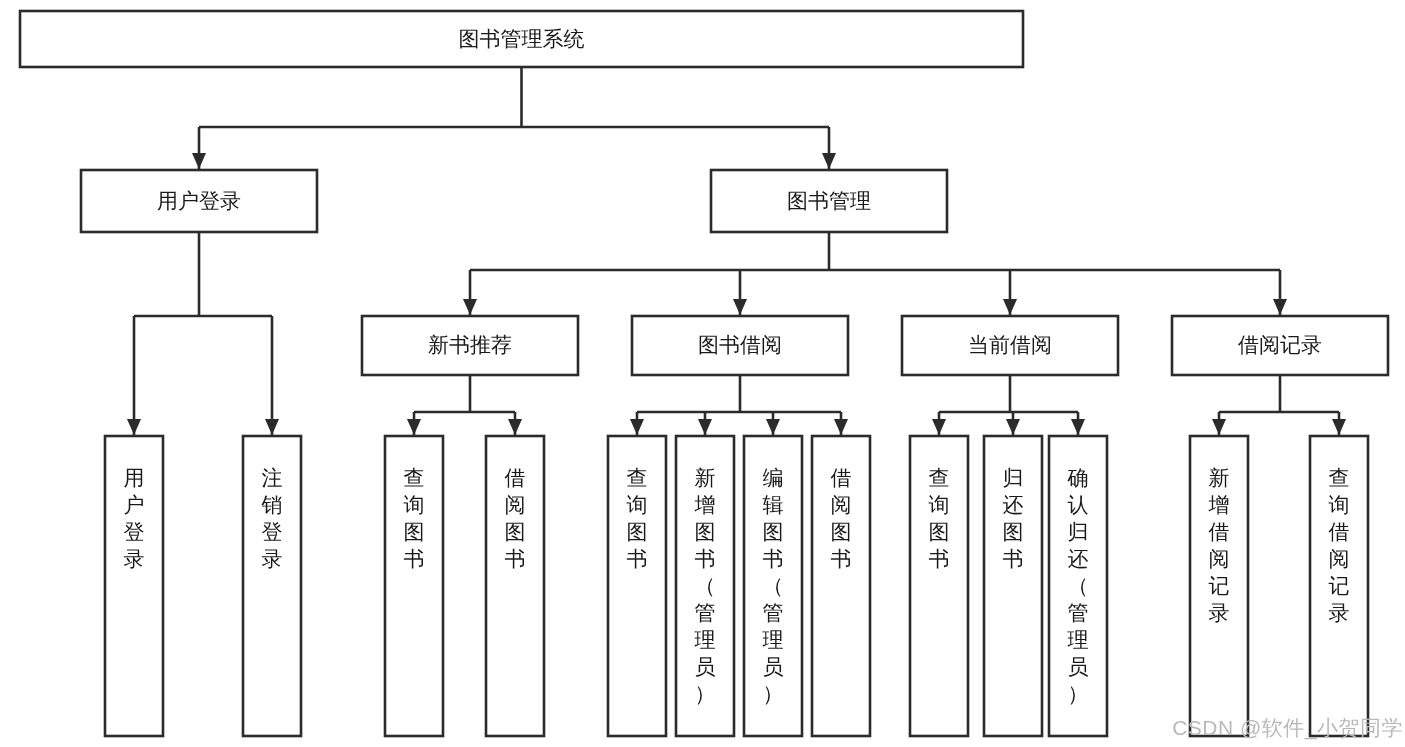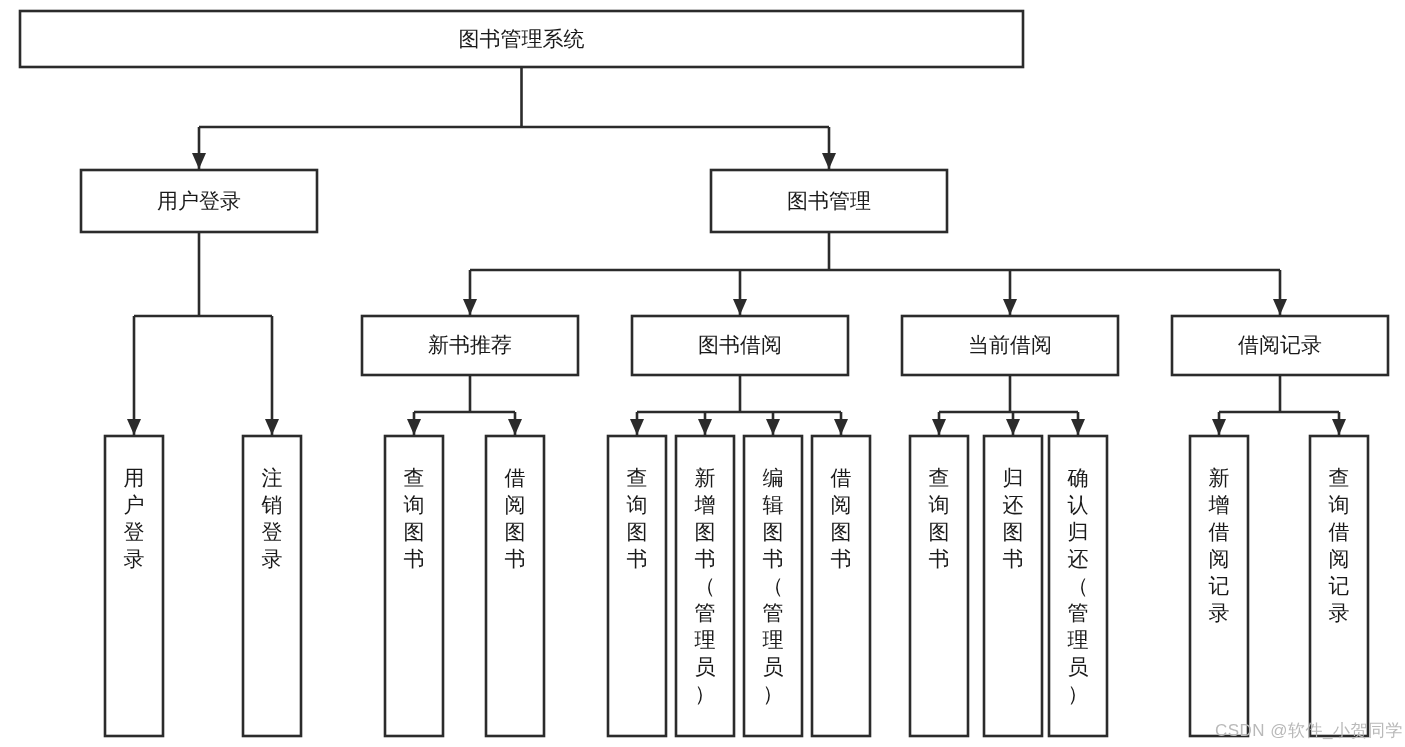--- a/index.html
+++ b/index.html
@@ -54,21 +54,21 @@
     fill: #1a1a1a;
     font-family: "Liberation Sans", "DejaVu Sans", sans-serif;
     font-size: 21px;
     text-anchor: middle;
   }
   .watermark {
     position: absolute;
     right: 10px;
     bottom: 5px;
     font-family: "Liberation Sans", "DejaVu Sans", sans-serif;
-    font-size: 17px;
+    font-size: 21px;
     color: #b9b9b9;
     letter-spacing: 0.5px;
     white-space: nowrap;
     user-select: none;
   }
 </style>
 </head>
 <body>
 
 <div id="diagram-root">

